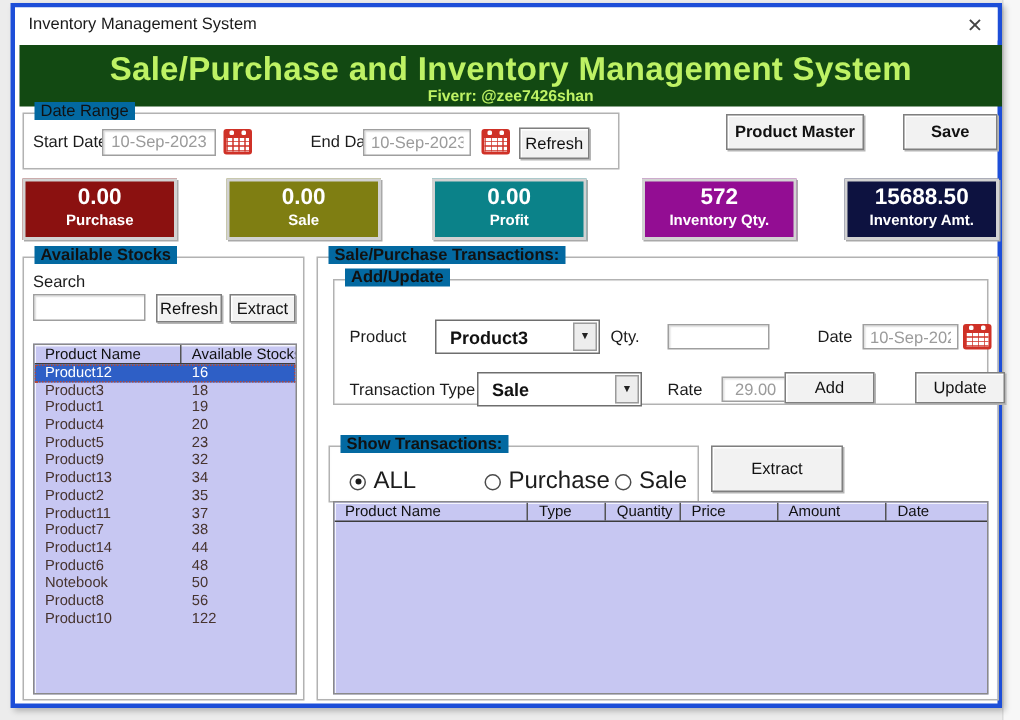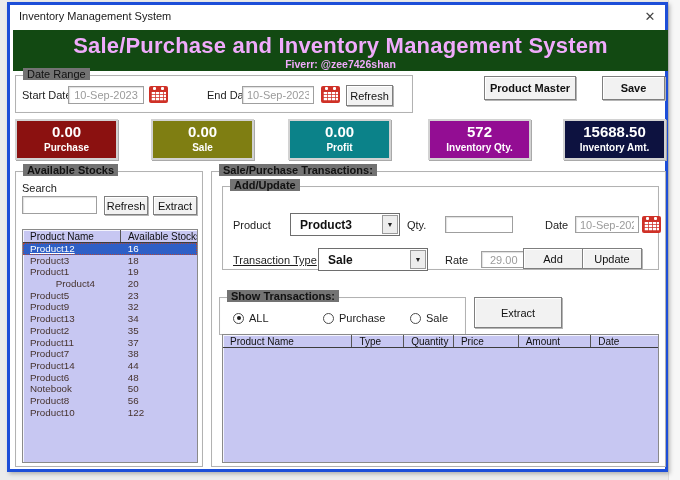--- a/index.html
+++ b/index.html
@@ -10,27 +10,27 @@
   .window { position:absolute; left:7px; top:2px; width:661px; height:470px;
             background:#fff; border:3px solid #1d4ed8; box-shadow:2px 2px 4px rgba(0,0,0,.25); }
 
   .titlebar { position:absolute; left:0; top:0; width:100%; height:22px; background:#fff;
               display:flex; align-items:center; }
   .titlebar .tb-title { font-size:11px; color:#1a1a1a; padding-left:9px; flex:1; }
   .titlebar .tb-close { width:30px; height:22px; display:flex; align-items:center; justify-content:center;
               font-size:13px; color:#444; cursor:pointer; }
 
   .banner { position:absolute; left:3px; top:25px; width:655px; height:41px; background:#124912;
-            text-align:center; color:#f0abfc; }
+            text-align:center; color:#bef264; }
   .banner .b-title { font-size:22px; font-weight:bold; line-height:27px; padding-top:2px; letter-spacing:.2px; }
   .banner .b-sub { font-size:10.5px; font-weight:bold; line-height:11px; }
 
   
   .group { position:absolute; border:1px solid #b2b2b2; box-shadow:inset 0 0 0 1px #fdfdfd; }
-  .group > .legend { position:absolute; top:-8px; left:7px; background:#737373; padding:0 4px;
+  .group > .legend { position:absolute; top:-8px; left:7px; background:#0369a1; padding:0 4px;
                      font-size:11px; color:#111; white-space:nowrap; }
   .legend.bold { font-weight:bold; }
 
   .lbl { position:absolute; font-size:11px; color:#1c1c1c; white-space:nowrap; }
 
   .tinput { position:absolute; background:#fff; border:1px solid #9f9f9f;
             box-shadow:inset 1px 1px 1px rgba(0,0,0,.13); font-size:11px;
             font-family:"Liberation Sans",sans-serif; color:#222; padding:0 4px; outline:none; }
   .tinput.gray { color:#9b9b9b; text-align:center; }
   .tinput.gray-left { color:#9b9b9b; text-align:left; padding-left:8px; }
@@ -74,21 +74,21 @@
   .lrow span { font-size:9.8px; line-height:11.7px; color:#46332e; padding-left:7px;
                overflow:hidden; white-space:nowrap; }
   .lrow.selected { background:#2e5fc6; outline:1px dotted #b0483c; outline-offset:-1px; }
   .lrow.selected span { color:#fff; }
 
   
   .radio-opt { position:absolute; display:flex; align-items:center; gap:5px; cursor:pointer; }
   .radio-dot { width:11px; height:11px; border-radius:50%; border:1px solid #4c4c4c; background:#fff; position:relative; }
   .radio-dot.on::after { content:""; position:absolute; left:2.5px; top:2.5px; width:4px; height:4px;
                          border-radius:50%; background:#1a1a1a; }
-  .radio-opt .rlabel { font-size:11px; color:#1c1c1c; }
+  .radio-opt .rlabel { font-size:16px; color:#1c1c1c; }
 </style>
 </head>
 <body>
 
 <div class="backdrop-strip"></div>
 
 <div class="window">
 
   <div class="titlebar">
     <span class="tb-title">Inventory Management System</span>
@@ -143,33 +143,33 @@
     <input class="tinput" style="left: 6px; top: 24px; width: 75px; height: 18px;" value="">
     <div class="btn" style="left:88px; top:24px; width:44px; height:19px;">Refresh</div>
     <div class="btn" style="left:137px; top:24px; width:44px; height:19px;">Extract</div>
     <div class="listbox" style="left:6px; top:57px; width:176px; height:234px;">
       <div class="lb-header" id="stocks-header">
           <span style="width: 99px;">Product Name</span>
           <span style="width: 77px;">Available Stocks</span>
         </div>
       <div id="stocks-rows">
           <div class="lrow selected">
-            <span style="width: 99px; text-decoration: underline;">Product12</span>
+            <span style="width: 99px;">Product12</span>
             <span style="width: 77px;">16</span>
           </div>
           <div class="lrow">
             <span style="width: 99px;">Product3</span>
             <span style="width: 77px;">18</span>
           </div>
           <div class="lrow">
             <span style="width: 99px;">Product1</span>
             <span style="width: 77px;">19</span>
           </div>
           <div class="lrow">
-            <span style="width: 99px; text-align: center;">Product4</span>
+            <span style="width: 99px;">Product4</span>
             <span style="width: 77px;">20</span>
           </div>
           <div class="lrow">
             <span style="width: 99px;">Product5</span>
             <span style="width: 77px;">23</span>
           </div>
           <div class="lrow">
             <span style="width: 99px;">Product9</span>
             <span style="width: 77px;">32</span>
           </div>
@@ -223,29 +223,29 @@
       <div class="combo" style="left:67px; top:26px; width:110px; height:23px;">
         <span class="cval">Product3</span>
         <span class="cbtn">▼</span>
       </div>
       <span class="lbl" style="left:184px; top:32px;">Qty.</span>
       <input class="tinput" style="left: 222px; top: 29px; width: 68px; height: 17px;" value="">
       <span class="lbl" style="left:322px; top:32px;">Date</span>
       <input class="tinput gray" style="left: 352px; top: 29px; width: 64px; height: 17px;" value="10-Sep-2023">
       <span class="cal" style="left:419px; top:29px;"></span>
 
-      <span class="lbl" style="left:10px; top:67px;text-decoration:underline;">Transaction Type</span>
+      <span class="lbl" style="left:10px; top:67px;">Transaction Type</span>
       <div class="combo" style="left:95px; top:61px; width:110px; height:23px;">
         <span class="cval">Sale</span>
         <span class="cbtn">▼</span>
       </div>
       <span class="lbl" style="left:222px; top:67px;">Rate</span>
       <input class="tinput gray-left" style="left: 258px; top: 64px; width: 68px; height: 17px;" value="29.00">
       <div class="btn" style="left:300px; top:61px; width:60px; height:21px;">Add</div>
-      <div class="btn" style="left:359px; top:61px; width:60px; height:21px;">Update</div>
+      <div class="btn" style="left:387px; top:61px; width:60px; height:21px;">Update</div>
     </div>
 
     <div class="group" style="left:7px; top:125px; width:247px; height:38px;">
       <span class="legend bold">Show Transactions:</span>
       <div id="radio-row">
           <span class="radio-opt" style="left: 13px; top: 14px;">
             <span class="radio-dot on"></span>
             <span class="rlabel">ALL</span>
           </span>
           <span class="radio-opt" style="left: 103px; top: 14px;">

